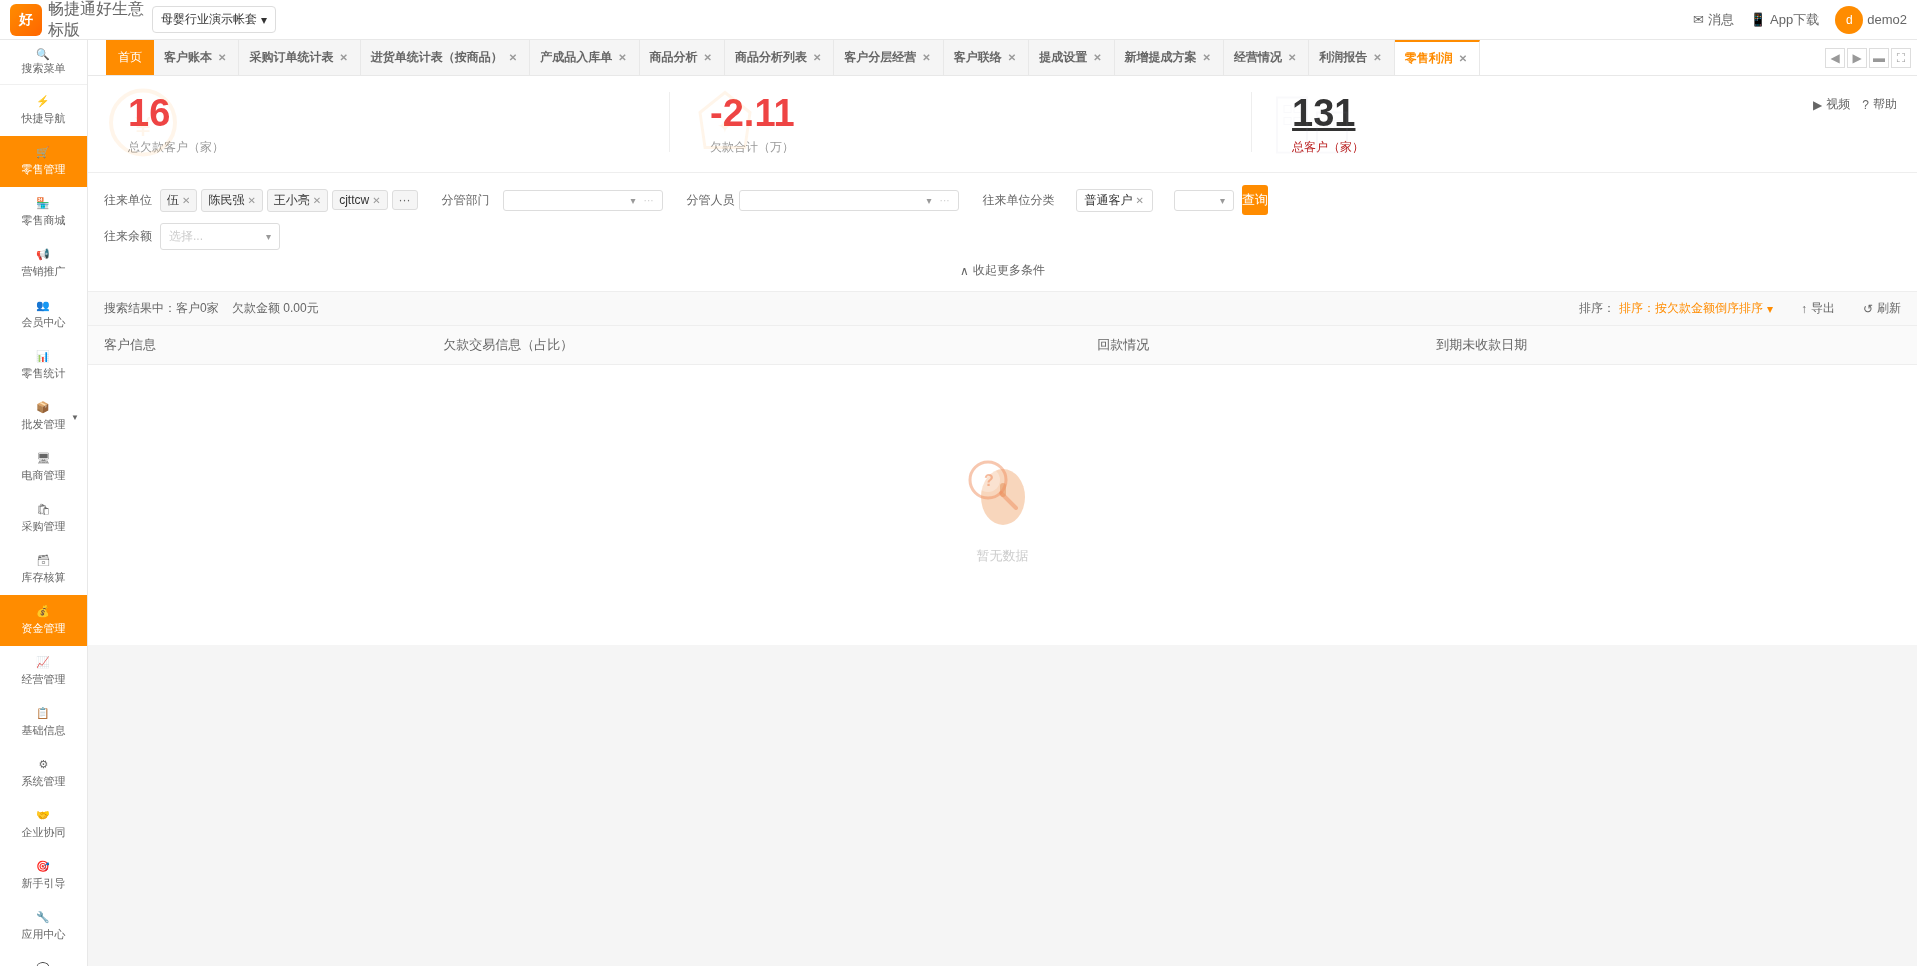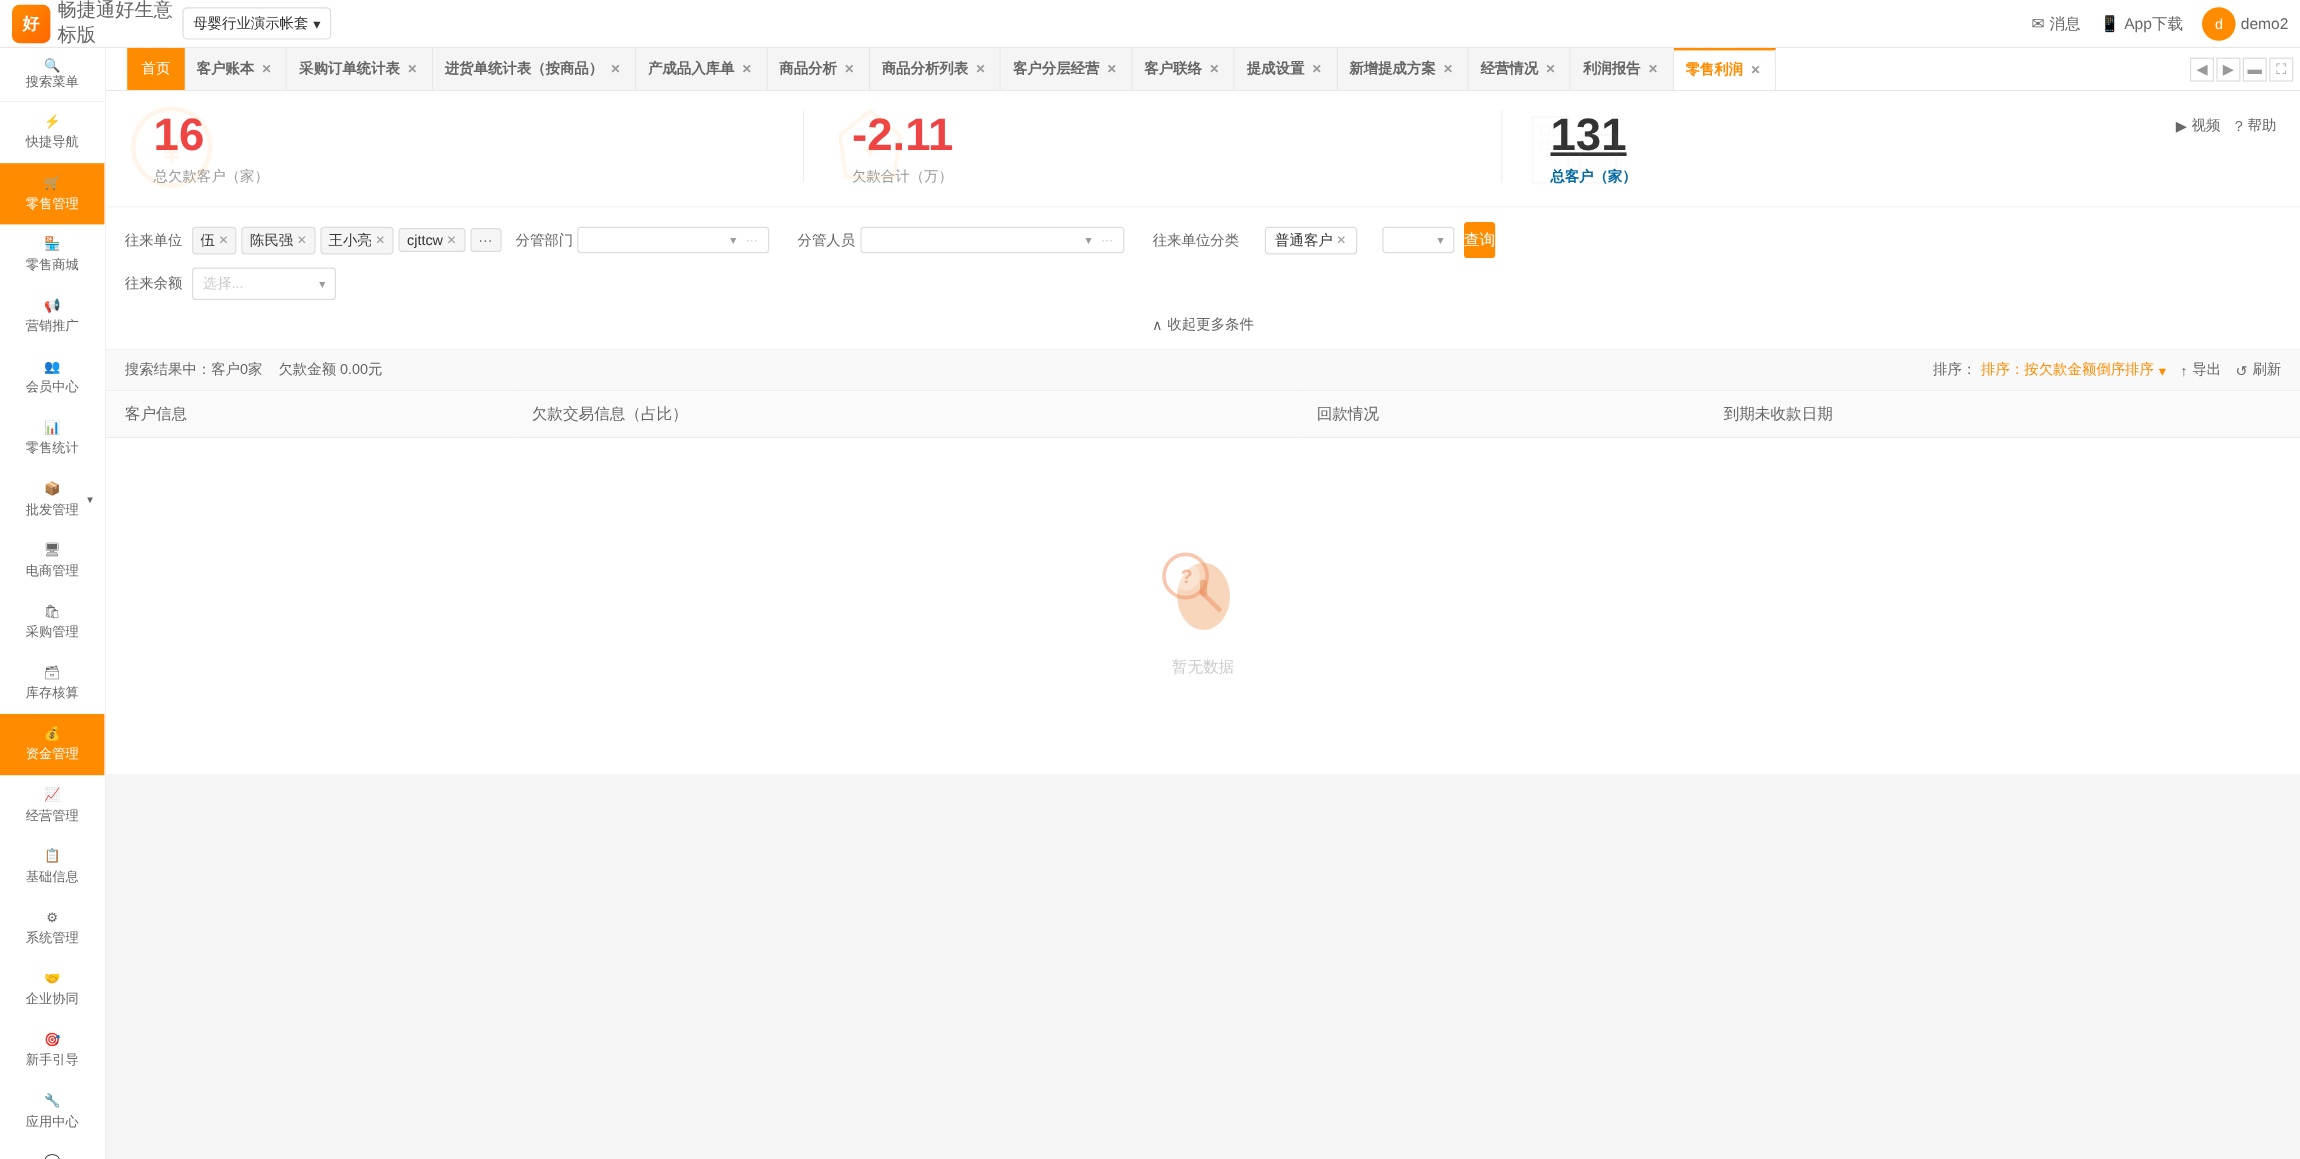--- a/index.html
+++ b/index.html
@@ -57,21 +57,21 @@
 
     
     .classify-tag { display: flex; align-items: center; gap: 3px; padding: 2px 8px; background: #fff; border: 1px solid #ddd; border-radius: 3px; font-size: 12px; color: #333; }
     .classify-tag .remove { cursor: pointer; color: #999; font-size: 10px; }
 
     
     .query-btn { padding: 6px 0; background: #ff8c00; color: #fff; border: none; border-radius: 3px; cursor: pointer; font-size: 13px; }
 
     
     .result-bar { display: flex; align-items: center; justify-content: space-between; padding: 8px 16px; background: #f9f9f9; border-bottom: 1px solid #eee; font-size: 12px; color: #666; }
-    .result-actions { display: flex; align-items: flex-end; gap: 12px; }
+    .result-actions { display: flex; align-items: flex-end; gap: 28px; }
     .result-action-btn { display: flex; align-items: center; gap: 4px; cursor: pointer; color: #666; font-size: 12px; }
     .result-sort { display: flex; align-items: center; gap: 4px; }
 
     
     .data-table { width: 100%; border-collapse: collapse; background: #fff; }
     .data-table th { padding: 10px 16px; text-align: left; background: #fafafa; border-bottom: 1px solid #eee; font-size: 13px; font-weight: normal; color: #666; }
     .data-table td { padding: 12px 16px; border-bottom: 1px solid #f5f5f5; font-size: 13px; }
 
     
     .empty-state { display: flex; flex-direction: column; align-items: center; justify-content: center; padding: 80px 0; color: #ccc; font-size: 13px; }
@@ -308,21 +308,21 @@
                   <rect x="12" y="18" width="7" height="7" stroke="#aac" stroke-width="1" fill="none"></rect>
                   <rect x="22" y="18" width="7" height="7" stroke="#aac" stroke-width="1" fill="none"></rect>
                   <rect x="12" y="30" width="7" height="7" stroke="#aac" stroke-width="1" fill="none"></rect>
                   <rect x="22" y="30" width="7" height="7" stroke="#aac" stroke-width="1" fill="none"></rect>
                   <rect x="52" y="33" width="7" height="7" stroke="#aac" stroke-width="1" fill="none"></rect>
                   <rect x="62" y="33" width="7" height="7" stroke="#aac" stroke-width="1" fill="none"></rect>
                 </svg>
               </div>
               <div style="margin-left:20px;">
                 <div style="font-size:38px;font-weight:bold;color:#333;text-decoration:underline;">131</div>
-                <div style="font-size:12px;color:#0369a1;margin-top:4px;font-weight:bold;">总客户（家）</div>
+                <div style="font-size:12px;color:#b91c1c;margin-top:4px;">总客户（家）</div>
               </div>
             </div>
 
             <div style="display:flex; align-items:center; gap:12px; margin-left:auto; align-self:flex-start; padding-top:4px;">
               <div style="display:flex;align-items:center;gap:4px;cursor:pointer;color:#666;font-size:12px;">
                 <span>▶</span>
                 <span>视频</span>
               </div>
               <div style="display:flex;align-items:center;gap:4px;cursor:pointer;color:#666;font-size:12px;">
                 <span>?</span>
@@ -347,21 +347,21 @@
                   <span>王小亮</span>
                   <span class="remove">✕</span>
                 </div>
                 <div class="filter-tag">
                   <span>cjttcw</span>
                   <span class="remove">✕</span>
                 </div>
                 <div class="filter-more">···</div>
               </div>
 
-              <div style="display:flex; align-items:center; gap:3px; margin-left:4px;">
+              <div style="display:flex; align-items:center; gap:13px; margin-left:16px;">
                 <span class="filter-label">分管部门</span>
                 <div class="filter-select" style="min-width:160px;">
                   <span style="color:#ccc;"></span>
                   <span style="flex:1;"></span>
                   <span class="arrow">▾</span>
                   <span style="color:#ccc;font-size:10px;margin-left:4px;">···</span>
                 </div>
               </div>
 
               <div style="display:flex; align-items:center; gap:4px; margin-left:16px;">

